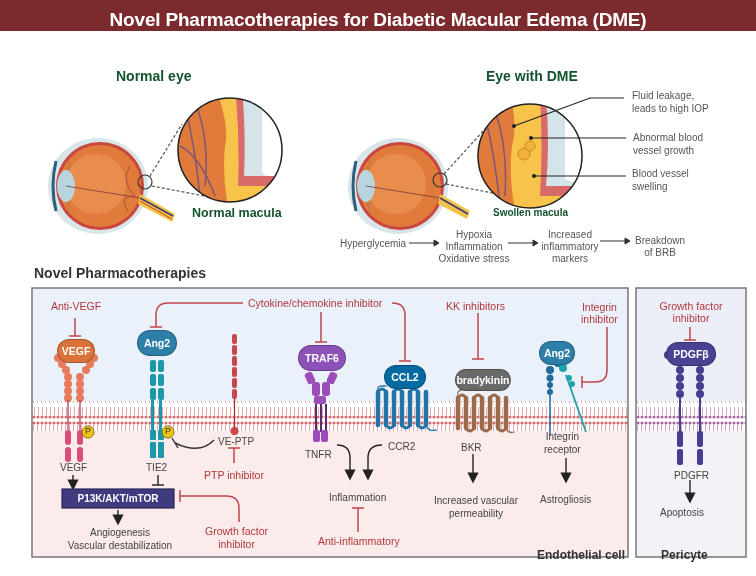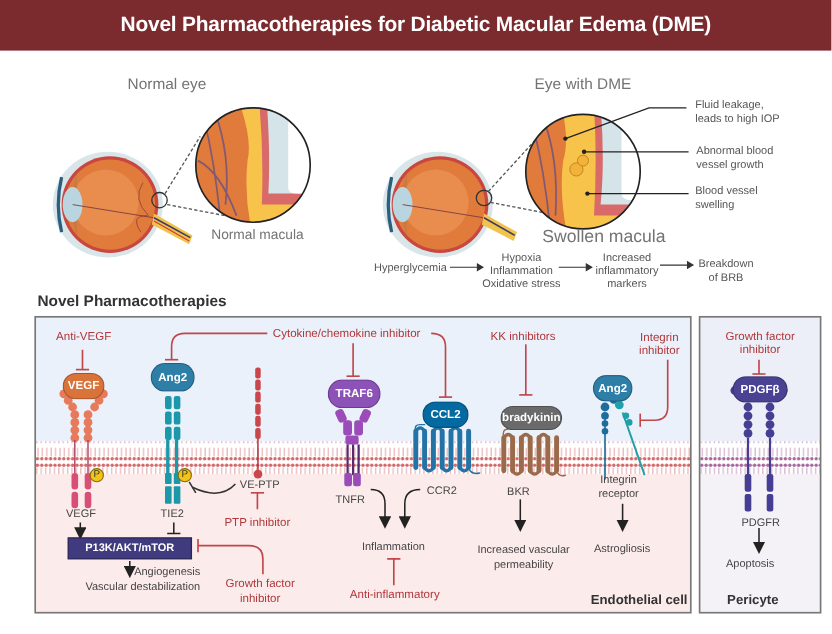--- a/index.html
+++ b/index.html
@@ -1,26 +1,26 @@
 <!DOCTYPE html>
 <html><head>
 <meta charset="utf-8">
 <style>
   html, body { margin:0; padding:0; background:#ffffff; }
   body { width:756px; height:576px; position:relative; overflow:hidden; font-family:"Liberation Sans", sans-serif; }
-  .banner { position:absolute; left:0; top:0; width:756px; height:46px; background:#7b2a2d; color:#fff; font-weight:bold; font-size:19px; display:flex; align-items:center; justify-content:center; letter-spacing:-0.2px; }
+  .banner { position:absolute; left:0; top:0; width:756px; height:31px; background:#7b2a2d; color:#fff; font-weight:bold; font-size:19px; display:flex; align-items:flex-end; justify-content:center; letter-spacing:-0.2px; }
   .abs { position:absolute; }
-  .h-label { font-weight:normal; font-size:14px; color:#737373;text-align:center; }
+  .h-label { font-weight:bold; font-size:14px; color:#14532d;text-align:center; }
   .callout { font-size:10px; color:#555; line-height:13px; }
   .flow { font-size:10px; color:#555; text-align:center; line-height:12px; }
   .section-title { font-weight:bold; font-size:14px; color:#333; }
   .red { color:#b0383b; font-weight:normal; font-size:10.5px; }
   .gray { color:#444; font-size:10px; }
   .pill { position:absolute; border-radius:14px; color:#fff; font-weight:bold; font-size:10.5px; display:flex; align-items:center; justify-content:center; border:1.5px solid rgba(0,0,0,0.25); }
-  .cell-label { font-weight:bold; font-size:12px; color:#333; }
+  .cell-label { font-weight:bold; font-size:12px; color:#333;margin-top:10px; }
 </style>
 </head>
 <body>
 
 <div class="banner">
   <span>Novel Pharmacotherapies for Diabetic Macular Edema (DME)</span>
 </div>
 
 <svg class="abs" style="left:0;top:46px" width="756" height="220">
 
@@ -97,21 +97,21 @@
     <line x1="508" y1="197" x2="533" y2="197"></line>
       <polygon points="533,194 538,197 533,200"></polygon>
     <line x1="600" y1="195" x2="625" y2="195"></line>
       <polygon points="625,192 630,195 625,198"></polygon>
   </g>
 </svg>
 
 <div class="abs h-label" style="left:116px;top:68px">Normal eye</div>
 <div class="abs h-label" style="left:192px;top:206px;font-size:12.5px">Normal macula</div>
 <div class="abs h-label" style="left:486px;top:68px">Eye with DME</div>
-<div class="abs h-label" style="left:493px;top:207px;font-size:16px">Swollen macula</div>
+<div class="abs h-label" style="left:493px;top:207px;font-size:10px">Swollen macula</div>
 
 <div class="abs callout" style="left:632px;top:89px">
   <div>Fluid leakage,</div>
   <div>leads to high IOP</div>
 </div>
 <div class="abs callout" style="left:633px;top:131px">
   <div>Abnormal blood</div>
   <div>vessel growth</div>
 </div>
 <div class="abs callout" style="left:632px;top:167px">
@@ -367,21 +367,21 @@
 <div class="abs gray" style="left:388px;top:441px">CCR2</div>
 <div class="abs gray" style="left:461px;top:442px">BKR</div>
 <div class="abs gray" style="left:544px;top:430px;text-align:center;line-height:13px">
   <div>Integrin</div>
   <div>receptor</div>
 </div>
 <div class="abs gray" style="left:674px;top:470px">PDGFR</div>
 
 <div class="abs" style="left:62px;top:489px;width:112px;height:19px;display:flex;align-items:center;justify-content:center;color:#fff;font-weight:bold;font-size:10px">P13K/AKT/mTOR</div>
 
-<div class="abs gray" style="left:58px;top:514px;width:124px;text-align:right;line-height:13px">
+<div class="abs gray" style="left:58px;top:526px;width:124px;text-align:center;line-height:13px">
   <div>Angiogenesis</div>
   <div>Vascular destabilization</div>
 </div>
 <div class="abs gray" style="left:329px;top:492px">Inflammation</div>
 <div class="abs gray" style="left:426px;top:494px;width:100px;text-align:center;line-height:13px">
   <div>Increased vascular</div>
   <div>permeability</div>
 </div>
 <div class="abs gray" style="left:540px;top:494px">Astrogliosis</div>
 <div class="abs gray" style="left:660px;top:507px">Apoptosis</div>

